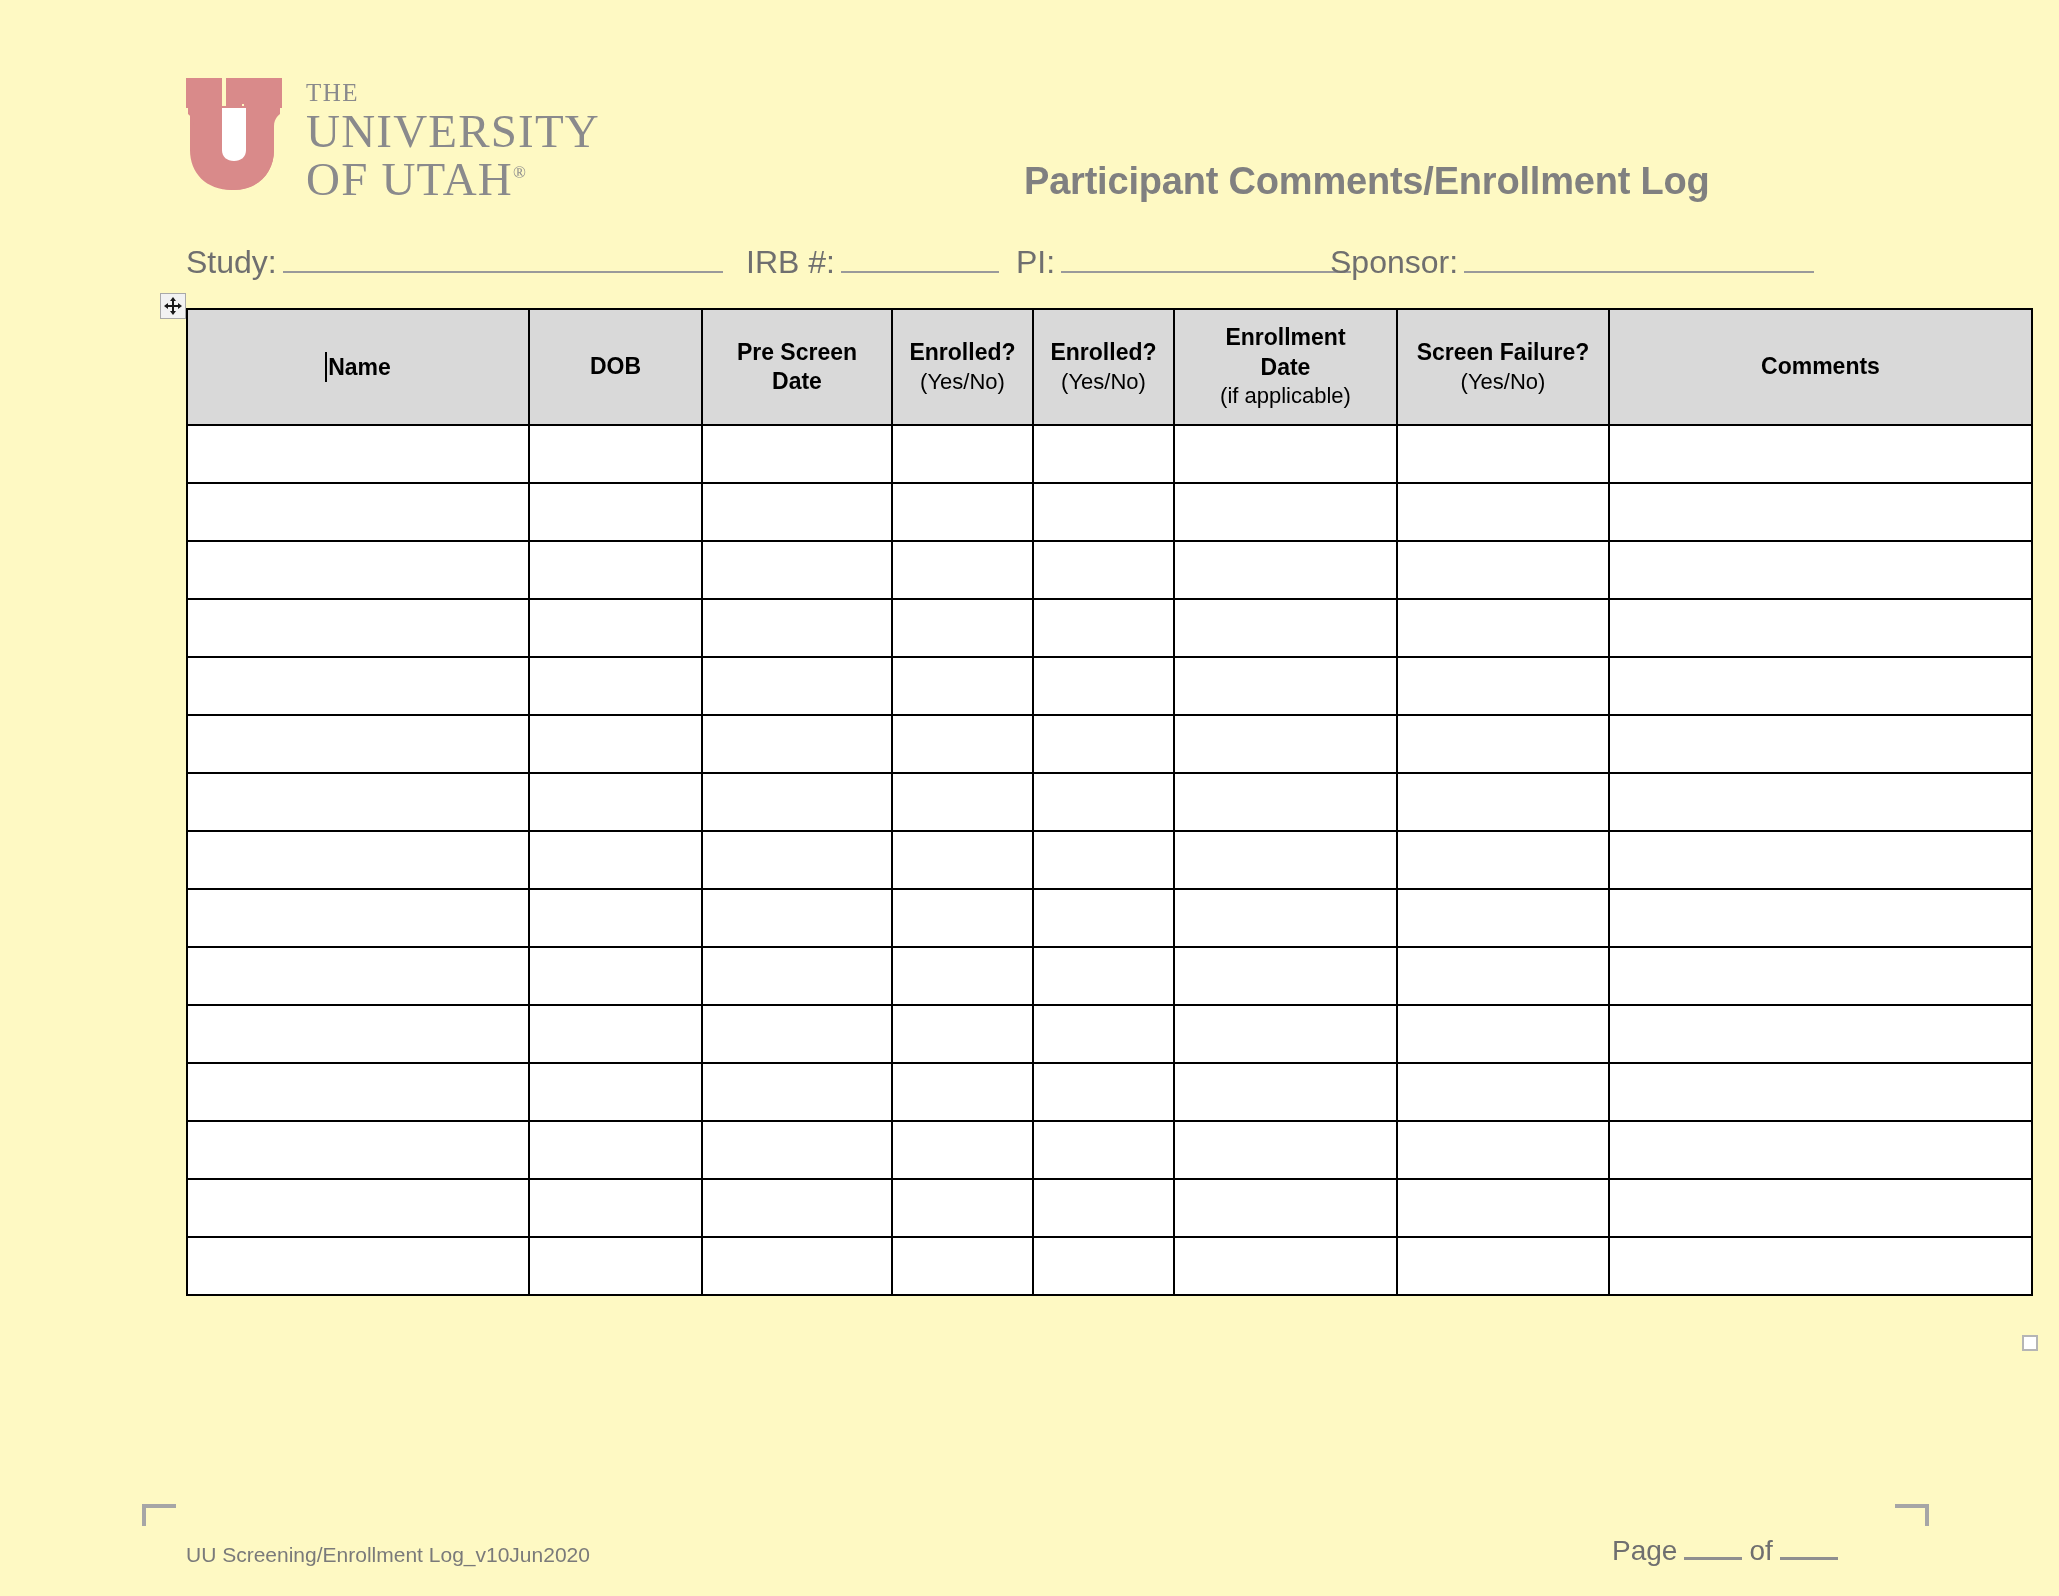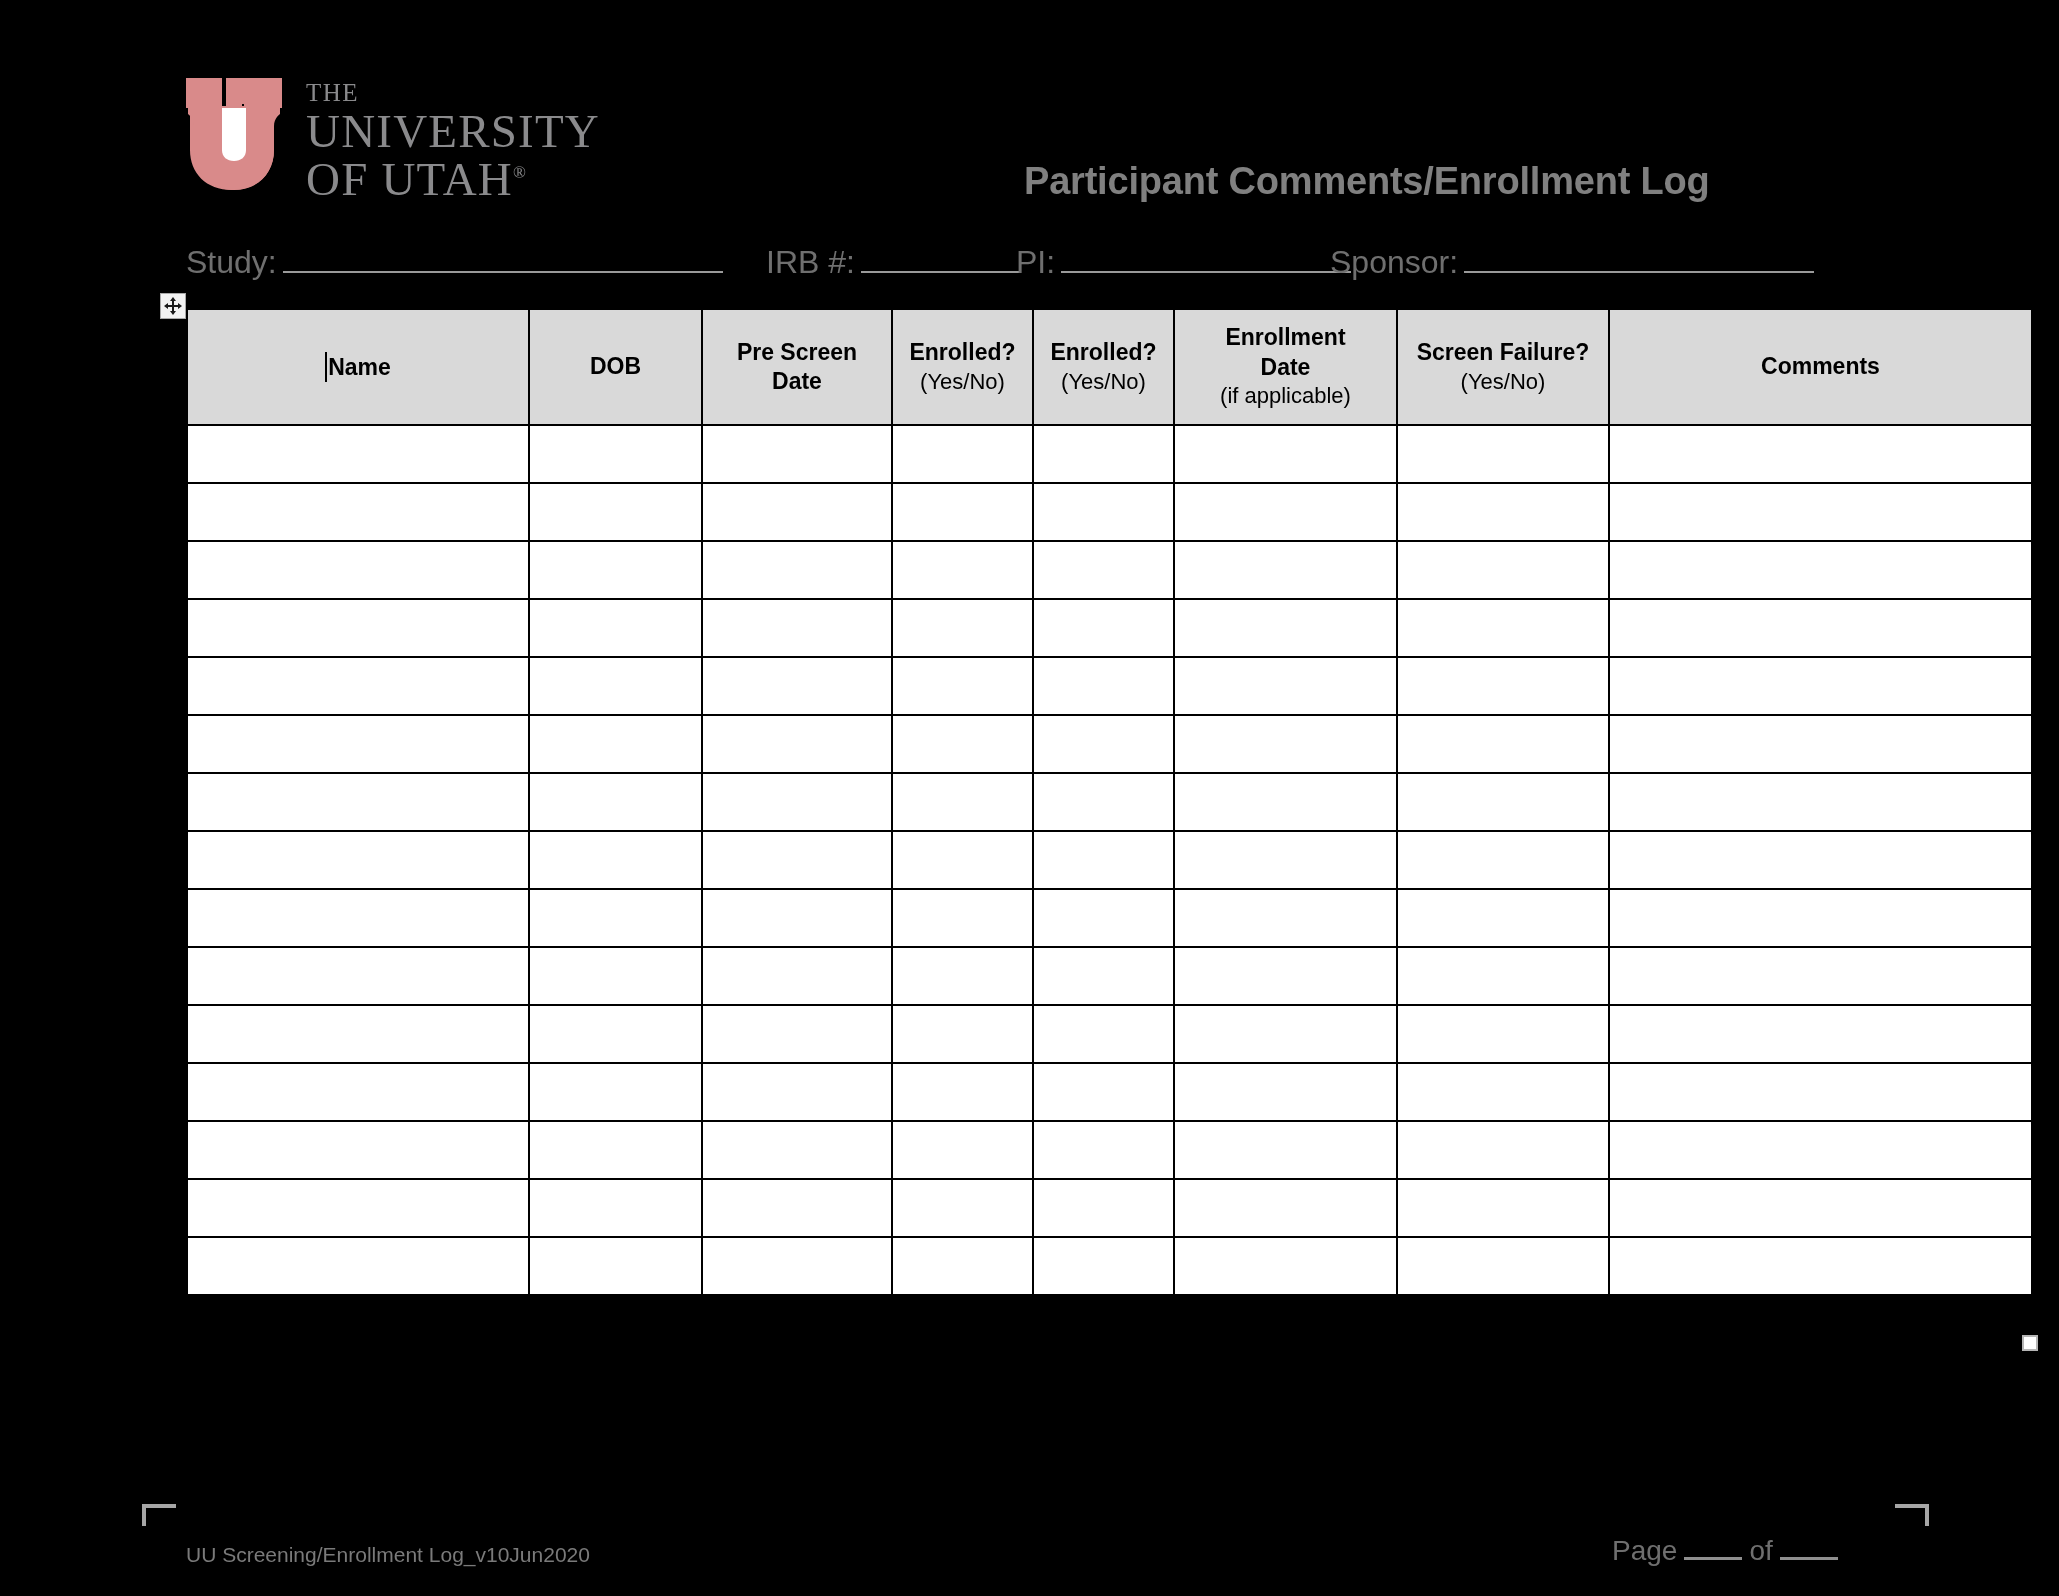--- a/index.html
+++ b/index.html
@@ -11,21 +11,21 @@
     width: 2059px;
     height: 1596px;
     position: relative;
     font-family: "Liberation Sans", sans-serif;
     overflow: hidden;
   }
 
   .page {
     position: absolute;
     inset: 0;
-    background: #000000;
+    background: #fef9c3;
   }
 
   
   .logo-block {
     position: absolute;
     left: 186px;
     top: 78px;
     display: flex;
     align-items: flex-start;
     height: 118px;
@@ -93,21 +93,21 @@
     gap: 6px;
   }
   .field .lbl { color: #6f6f6f; }
   .field .rule {
     display: inline-block;
     border-bottom: 2px solid #9a9a9a;
     height: 26px;
   }
   .f-study { left: 0px; }
   .f-study .rule { width: 440px; }
-  .f-irb { left: 580px; }
+  .f-irb { left: 560px; }
   .f-irb .rule { width: 158px; }
   .f-pi { left: 830px; }
   .f-pi .rule { width: 290px; }
   .f-sponsor { left: 1144px; }
   .f-sponsor .rule { width: 350px; }
 
   
   .move-handle {
     position: absolute;
     left: 160px;

